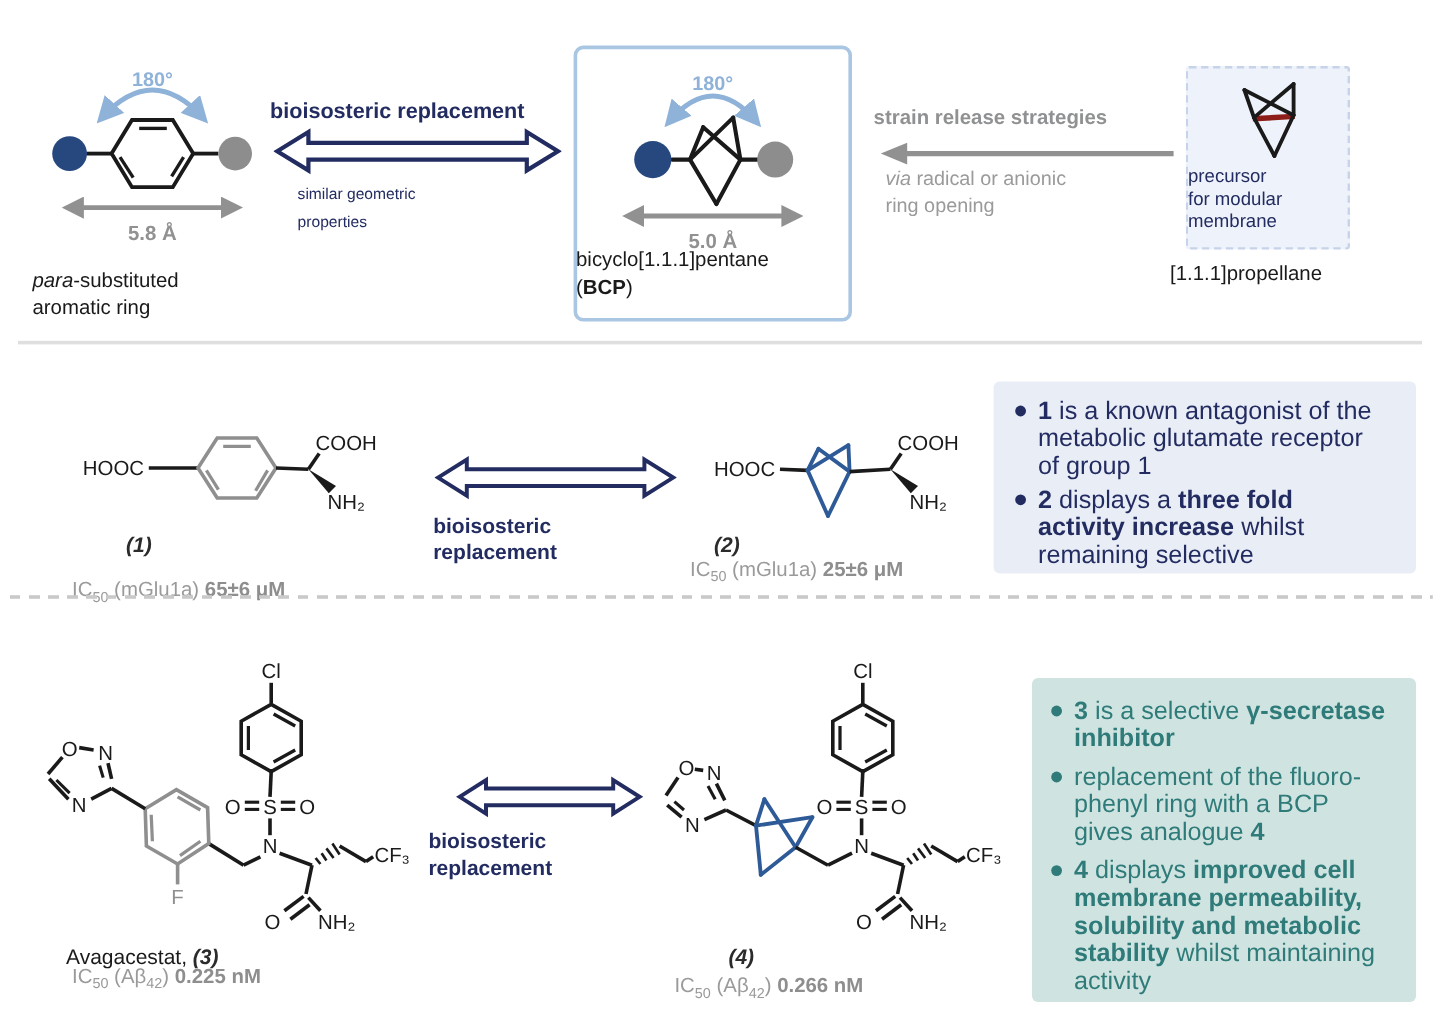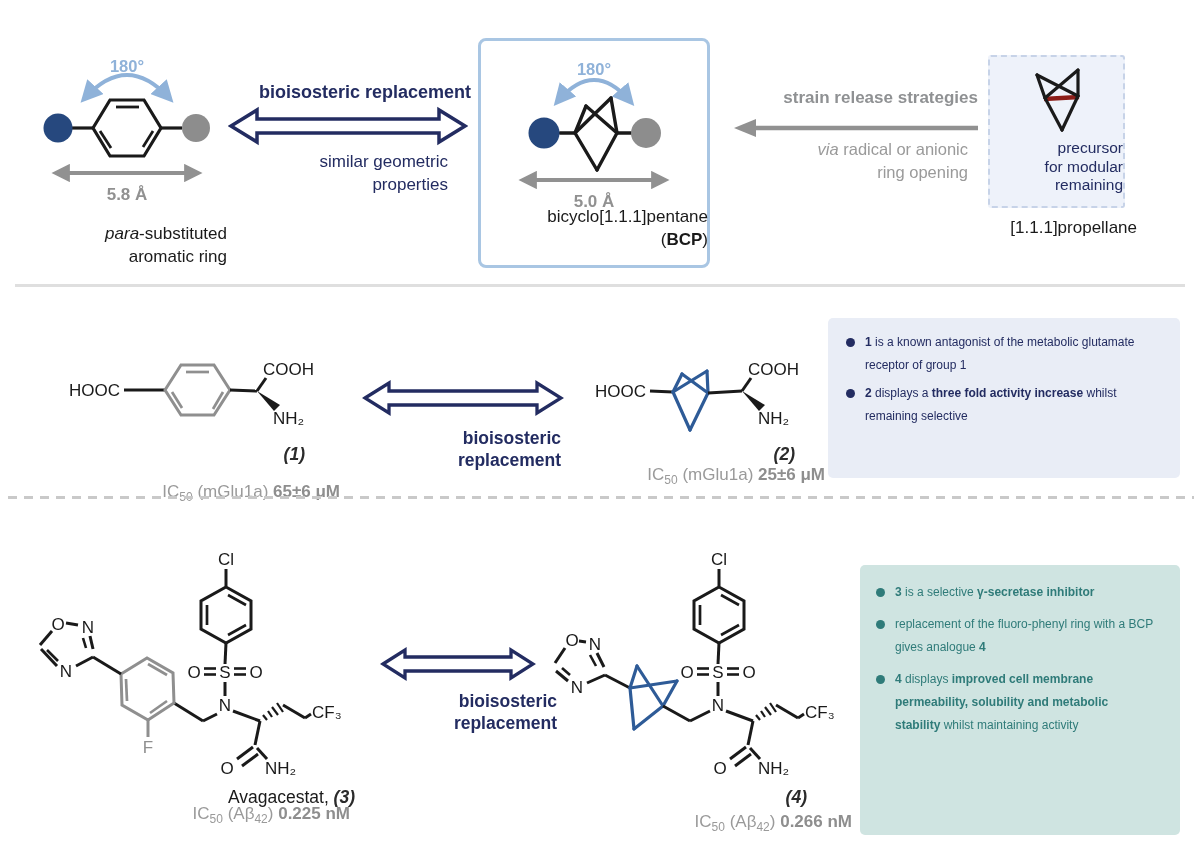--- a/index.html
+++ b/index.html
@@ -5,45 +5,45 @@
   :root{
     --navy:#232c61; --steel:#2e5b97; --lblue:#8fb2d9; --cblue:#26487e;
     --cgray:#8d8d8d; --gray:#8f9193; --sgray:#8f8f8f; --txtgray:#9a9a9a;
     --teal:#2f7b79; --tealbg:#cfe4e1; --navybg:#e9edf6; --boxborder:#a9c6e3;
     --red:#8c1d18; --ink:#1a1a1a;
   }
   html,body{margin:0;padding:0;background:#fff;}
   .canvas{position:relative;width:1200px;height:858px;background:#fff;overflow:hidden;
     font-family:"Liberation Sans","DejaVu Sans",sans-serif;color:var(--ink);}
   .abs{position:absolute;}
-  .ctr{text-align:right;}
+  .ctr{text-align:left;}
   .cap{font-size:17px;line-height:23px;color:var(--ink);}
   .title{font-size:18px;font-weight:bold;color:var(--navy);}
   .gtitle{font-size:17px;font-weight:bold;color:var(--gray);}
-  .sub{font-size:17px;line-height:23px;color:var(--navy);}
+  .sub{font-size:13px;line-height:23px;color:var(--navy);}
   .gsub{font-size:16.5px;line-height:23px;color:var(--txtgray);}
   .ital{font-style:italic;}
   .bcpbox{position:absolute;left:478px;top:38px;width:232px;height:230px;
     border:3px solid var(--boxborder);border-radius:8px;box-sizing:border-box;}
   .propbox{position:absolute;left:988px;top:55px;width:137px;height:153px;
     background:#eef2fa;border:2px dashed #c7d3e8;border-radius:3px;box-sizing:border-box;}
   .proptag{font-size:15.5px;line-height:18.5px;color:var(--navy);}
   .divider{position:absolute;left:15px;top:284px;width:1170px;height:3px;background:#dfdfdf;}
   .divider2{position:absolute;left:8px;top:496px;width:1186px;height:3px;
     background:repeating-linear-gradient(90deg,#c9c9c9 0 9px,transparent 9px 16px);}
   .notes{position:absolute;box-sizing:border-box;border-radius:5px;display:flex;flex-direction:column;}
   .notes.navybox{left:828px;top:318px;width:352px;height:160px;background:var(--navybg);
     padding:13px 28px 10px 18px;gap:5px;}
   .notes.tealbox{left:860px;top:565px;width:320px;height:270px;background:var(--tealbg);
     padding:16px 24px 12px 16px;gap:9px;}
   .bullet{display:flex;align-items:flex-start;}
   .dot{flex:none;width:9px;height:9px;border-radius:50%;margin:7px 10px 0 0;}
   .navybox .dot{background:var(--navy);}
   .tealbox .dot{background:var(--teal);}
-  .bullet p{margin:0;font-size:12px;line-height:23px;}
+  .bullet p{margin:0;font-size:21px;line-height:23px;}
   .navybox .bullet p{color:var(--navy);}
   .tealbox .bullet p{color:var(--teal);}
   .numlbl{font-size:17.5px;font-weight:bold;font-style:italic;color:#2b2b2b;}
   .cmpdname{font-size:17.5px;color:var(--ink);}
   .icline{font-size:17px;color:var(--txtgray);}
   .icline sub{font-size:12px;}
   .icline b{color:#8e8e8e;}
   .arrlbl{font-size:17.5px;font-weight:bold;line-height:22px;color:var(--navy);}
   svg{display:block;}
   svg text{font-family:"Liberation Sans","DejaVu Sans",sans-serif;}
@@ -153,21 +153,21 @@
         <line x1="29" y1="15" x2="70" y2="36"></line>
       <line x1="70" y1="10" x2="37" y2="38"></line>
         <line x1="70" y1="10" x2="70" y2="36"></line>
       <line x1="54" y1="70" x2="37" y2="38"></line>
         <line x1="54" y1="70" x2="70" y2="36"></line>
     </g>
   </svg>
   <div class="abs ctr proptag" style="left:990px;top:139px;width:133px">
     <span>precursor</span><br>
     <span>for modular</span><br>
-    <span>remaining</span>
+    <span>membrane</span>
   </div>
   <div class="abs ctr cap" style="left:975px;top:216px;width:162px">[1.1.1]propellane</div>
 
   <div class="divider"></div>
 
   <svg class="abs" style="left:30px;top:325px" width="350" height="120" viewBox="0 0 350 120">
     <text class="atom" x="90" y="71" text-anchor="end">HOOC</text>
     <line x1="94" y1="65" x2="135" y2="65" stroke="#1a1a1a" stroke-width="3"></line>
     <g stroke="#8f8f8f" stroke-width="3" fill="none">
       <path d="M 135,65 L 151,40 L 184,40 L 200,65 L 184,90 L 151,90 Z"></path>

